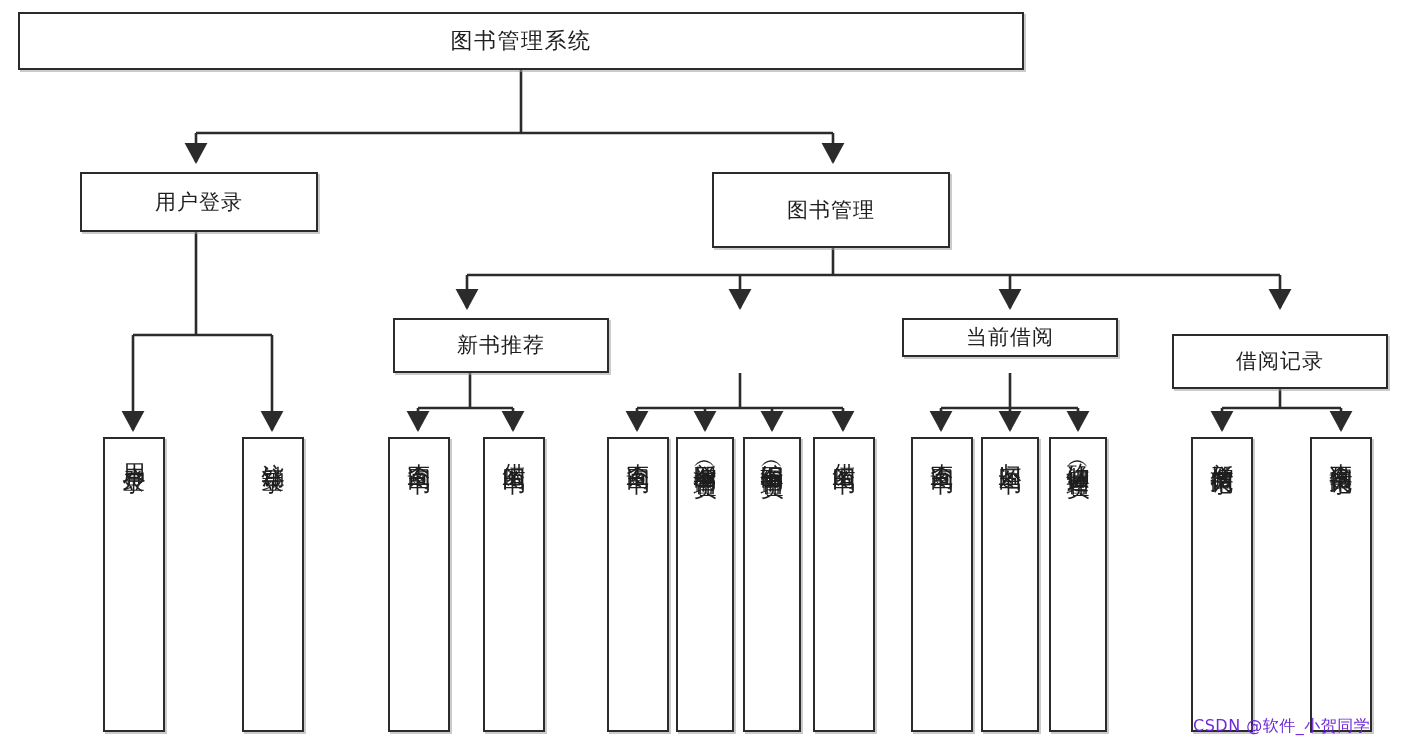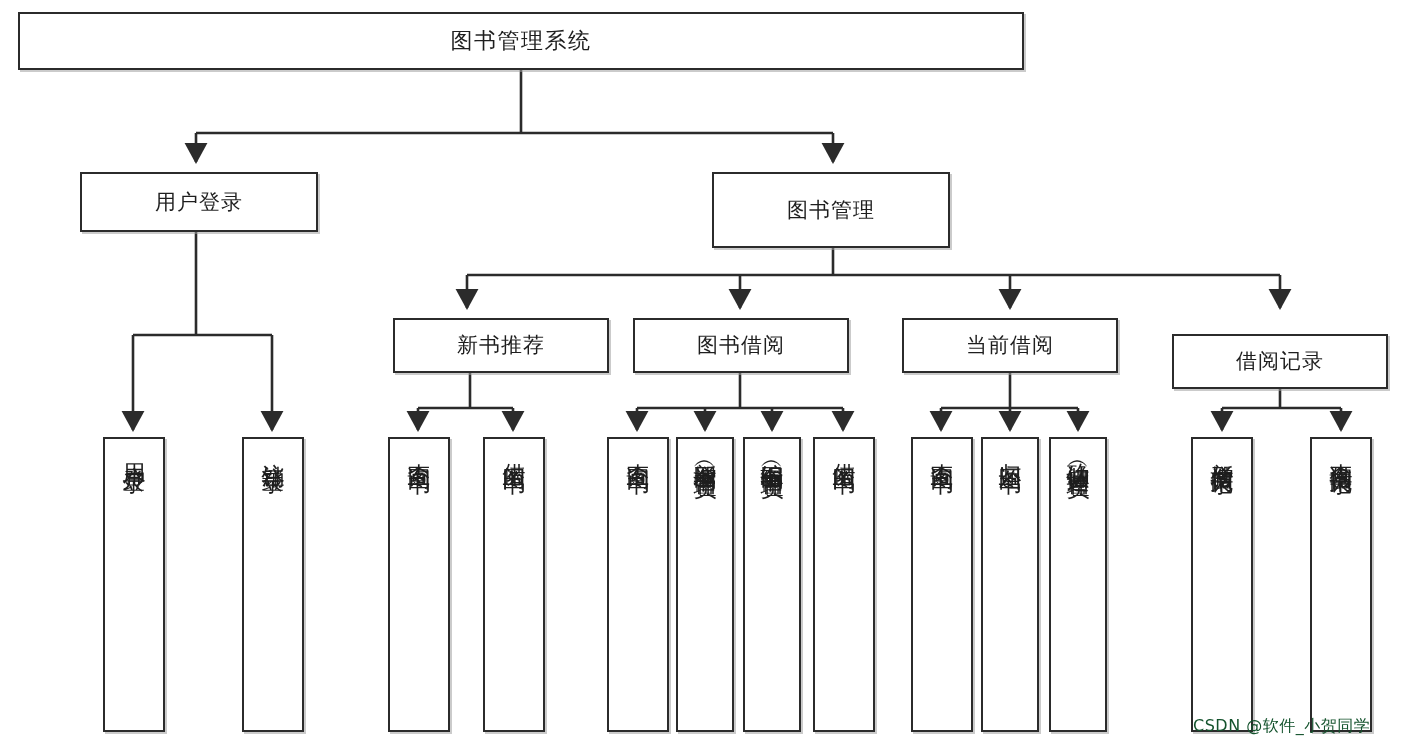--- a/index.html
+++ b/index.html
@@ -67,21 +67,21 @@
     letter-spacing: 3px;
     line-height: 1;
     margin: 0 auto;
   }
   .node.vert.tall .label {
     letter-spacing: 2px;
   }
   .watermark {
     position: absolute;
     font-size: 16px;
-    color: #14532d;
+    color: #6d28d9;
     letter-spacing: 0.5px;
     white-space: nowrap;
     user-select: none;
   }
 </style>
 </head>
 <body>
 
 <div id="canvas">
 
@@ -142,24 +142,21 @@
   <div class="node horiz" style="left:80px; top:172px; width:238px; height:60px;">
     <span class="label">用户登录</span>
   </div>
   <div class="node horiz" style="left:712px; top:172px; width:238px; height:76px;">
     <span class="label">图书管理</span>
   </div>
 
   <div class="node horiz" style="left:362px; top:318px; width:216px; height:55px;margin-left:31px;">
     <span class="label">新书推荐</span>
   </div>
-  <div class="node horiz" style="left:633px; top:318px; width:216px; height:55px;">
-    <span class="label">图书借阅</span>
-  </div>
-  <div class="node horiz" style="left:902px; top:318px; width:216px; height:55px;">
+  <div class="node horiz" style="left:902px; top:318px; width:216px; height:39px;">
     <span class="label">当前借阅</span>
   </div>
   <div class="node horiz" style="left:1172px; top:318px; width:216px; height:55px;margin-top:16px;">
     <span class="label">借阅记录</span>
   </div>
 
   <div class="node vert" style="left:103px; top:437px; width:62px; height:295px;">
     <span class="label">用户登录</span>
   </div>
   <div class="node vert" style="left:242px; top:437px; width:62px; height:295px;">

